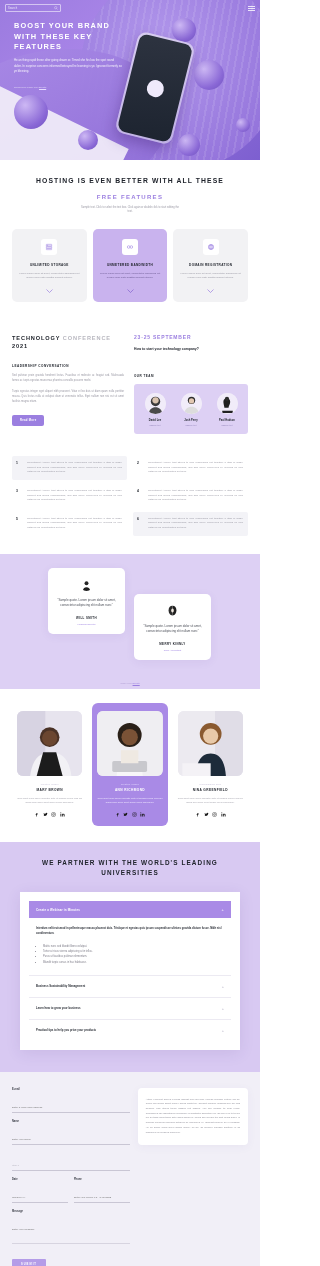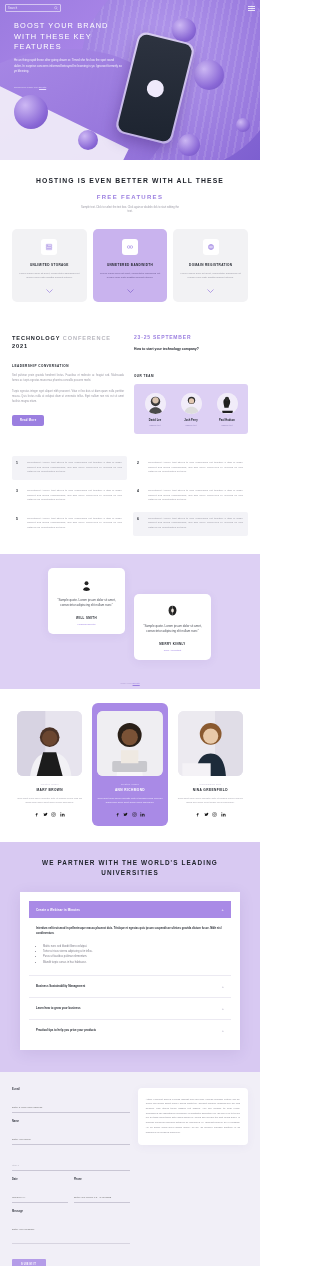--- a/index.html
+++ b/index.html
@@ -38,21 +38,21 @@
   .hero-top{position:absolute;top:0;left:0;right:0;height:16px;display:flex;align-items:center;
     justify-content:space-between;padding:0 5px;}
   .searchbox{display:flex;align-items:center;justify-content:space-between;width:56px;height:8px;
     border:.6px solid rgba(255,255,255,.55);border-radius:1px;padding:0 2px;}
   .searchbox span{font-size:2.6px;color:rgba(255,255,255,.85);letter-spacing:.2px;}
   .mini-icon{width:4px;height:4px;opacity:.85;}
   .burger{display:flex;flex-direction:column;gap:1.2px;}
   .burger i{display:block;width:7px;height:.8px;background:rgba(255,255,255,.8);}
 
   .hero-copy{position:absolute;left:14px;top:21px;width:108px;z-index:4;}
-  .hero-h1{font-size:7.4px;font-weight:400;letter-spacing:1.1px;line-height:1.45;color:#fff;}
+  .hero-h1{font-size:7.4px;font-weight:700;letter-spacing:1.1px;line-height:1.45;color:#fff;}
   .hero-p{margin-top:5px;font-size:2.9px;line-height:1.85;color:rgba(255,255,255,.88);}
   .hero-credit{margin-top:12px;font-size:2.3px;color:rgba(255,255,255,.6);}
   .hero-credit b{font-weight:400;color:#e6dcff;text-decoration:underline;}
 
   
   .features{background:#fff;padding:16px 12px 18px;text-align:center;}
   .sec-h2{font-size:6.8px;font-weight:700;letter-spacing:1.1px;line-height:1.55;color:#20242c;}
   .sec-accent{margin-top:7px;font-size:6px;font-weight:700;letter-spacing:1.3px;color:#9b7fe0;}
   .sec-sub{margin:6px auto 0;max-width:100px;font-size:2.6px;line-height:1.8;color:#9a99a4;}
   .cards{display:flex;gap:6px;margin-top:14px;}

